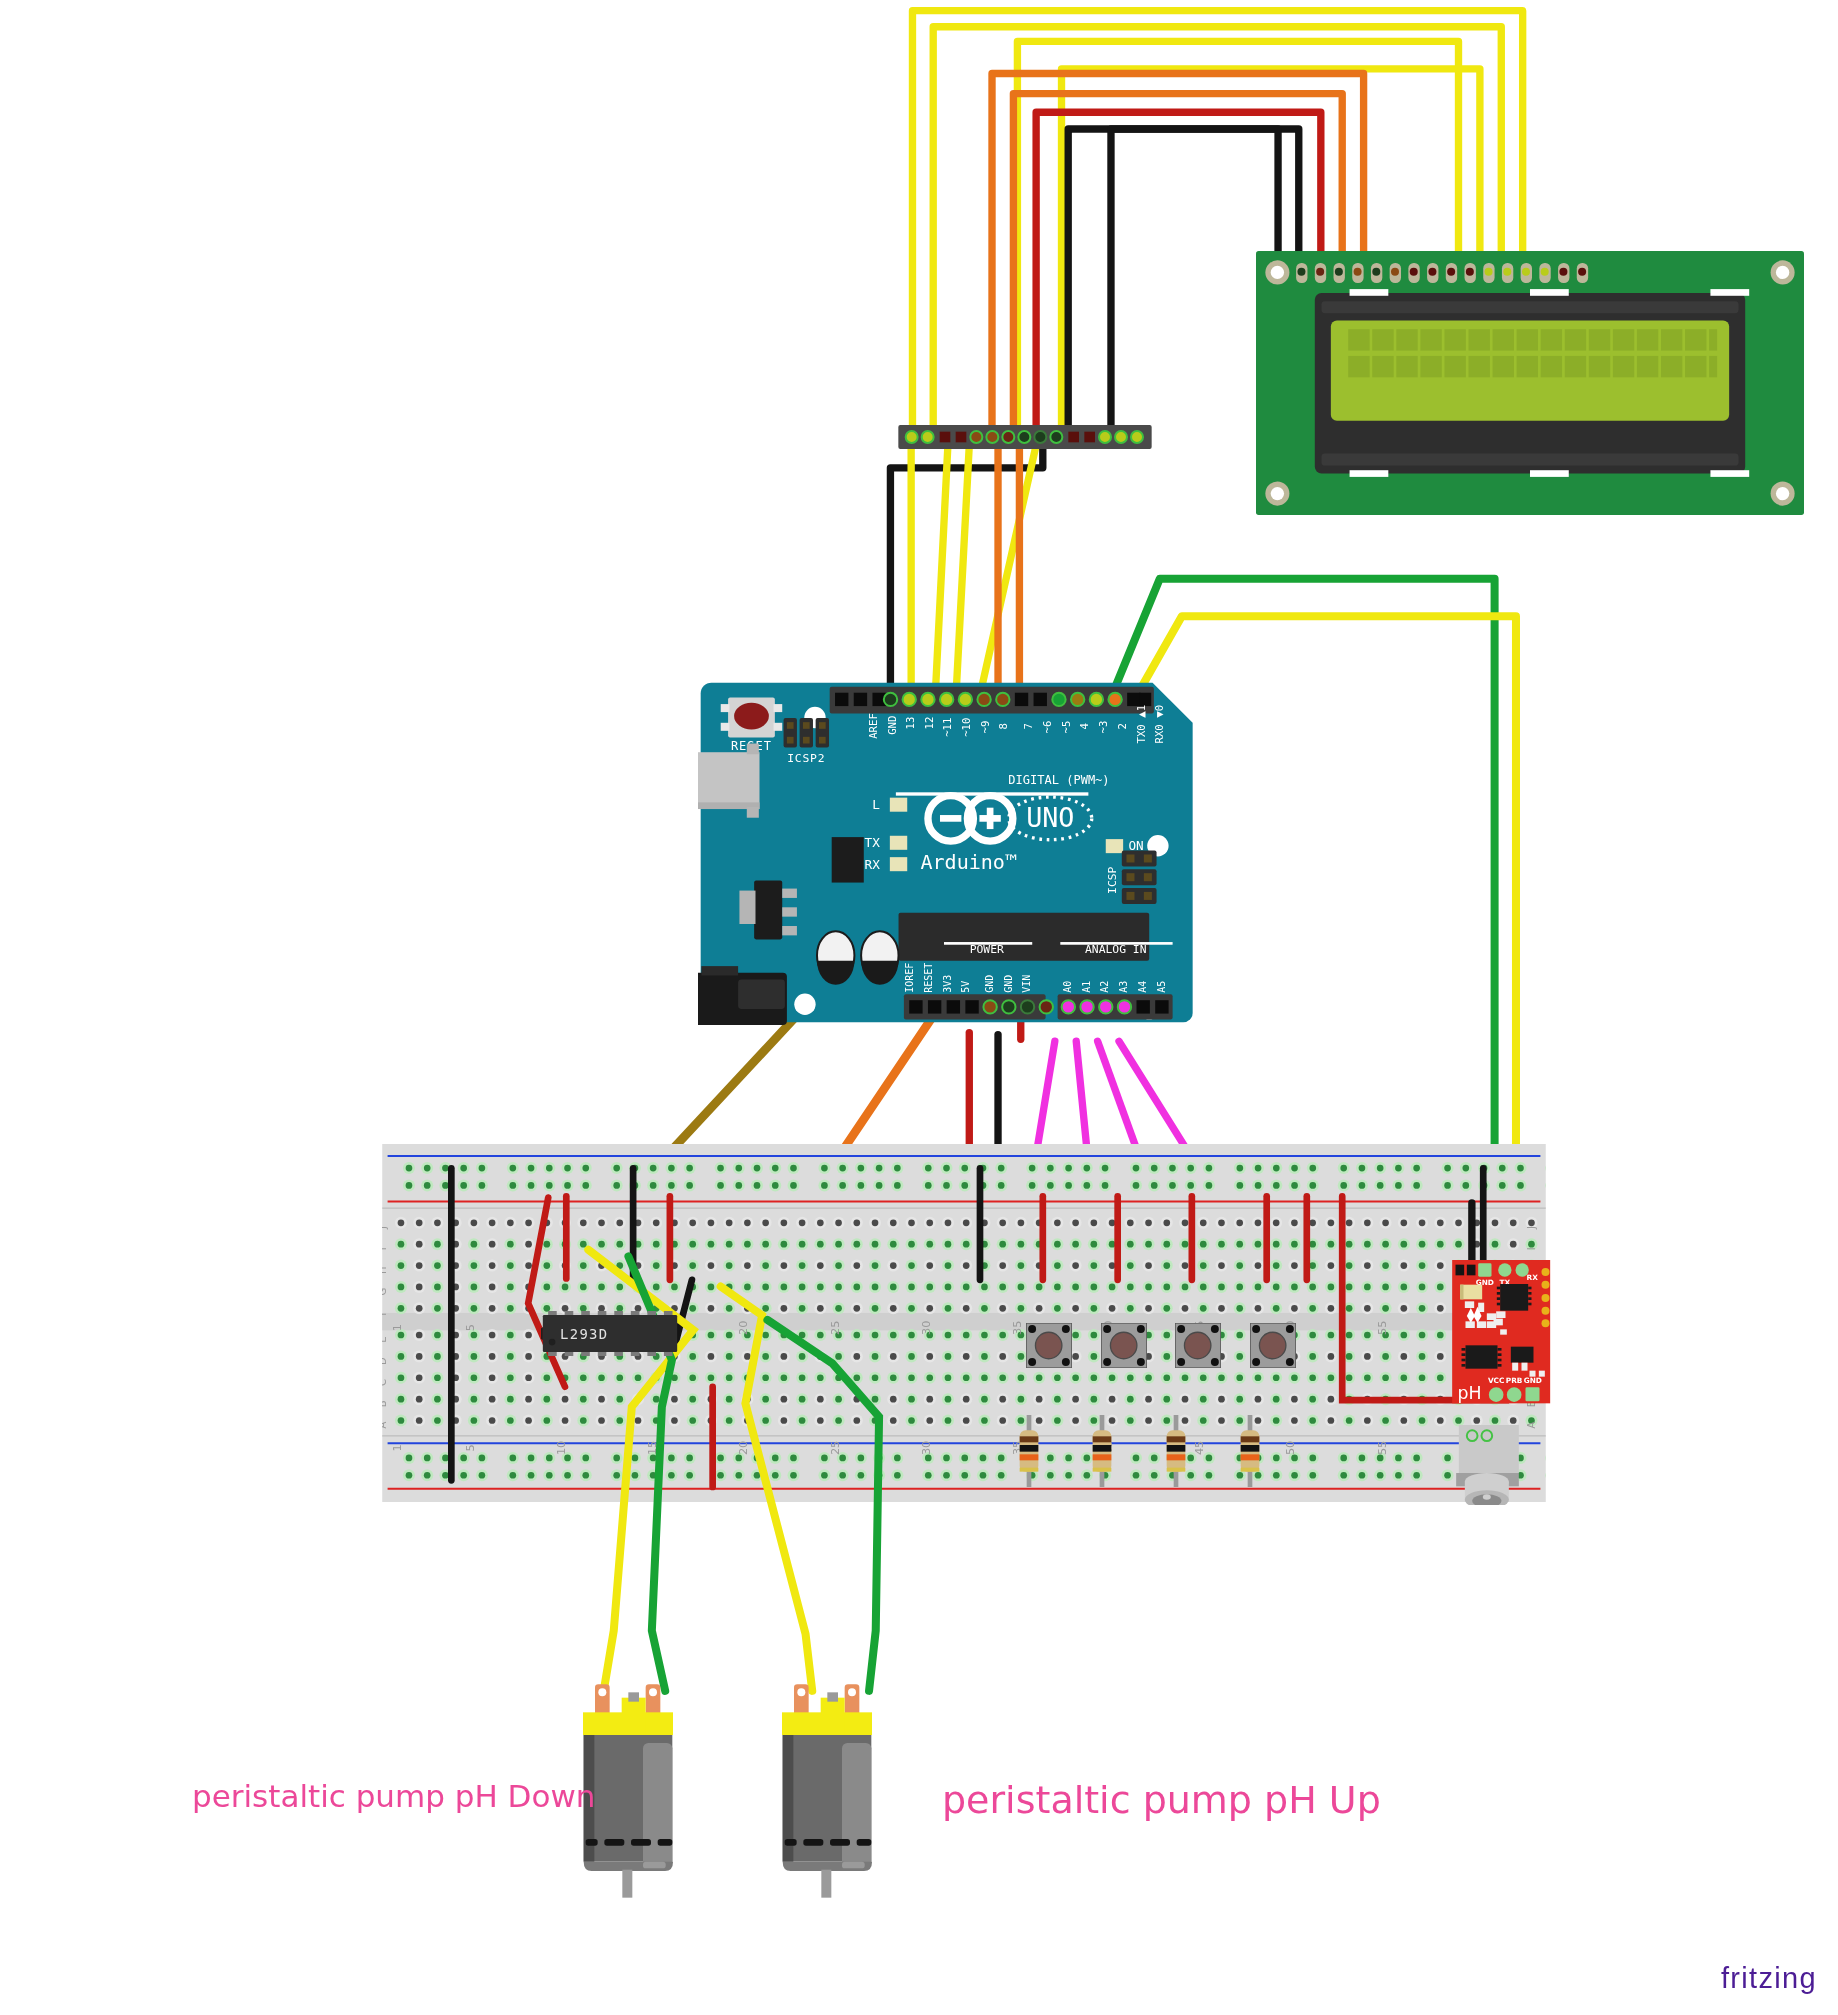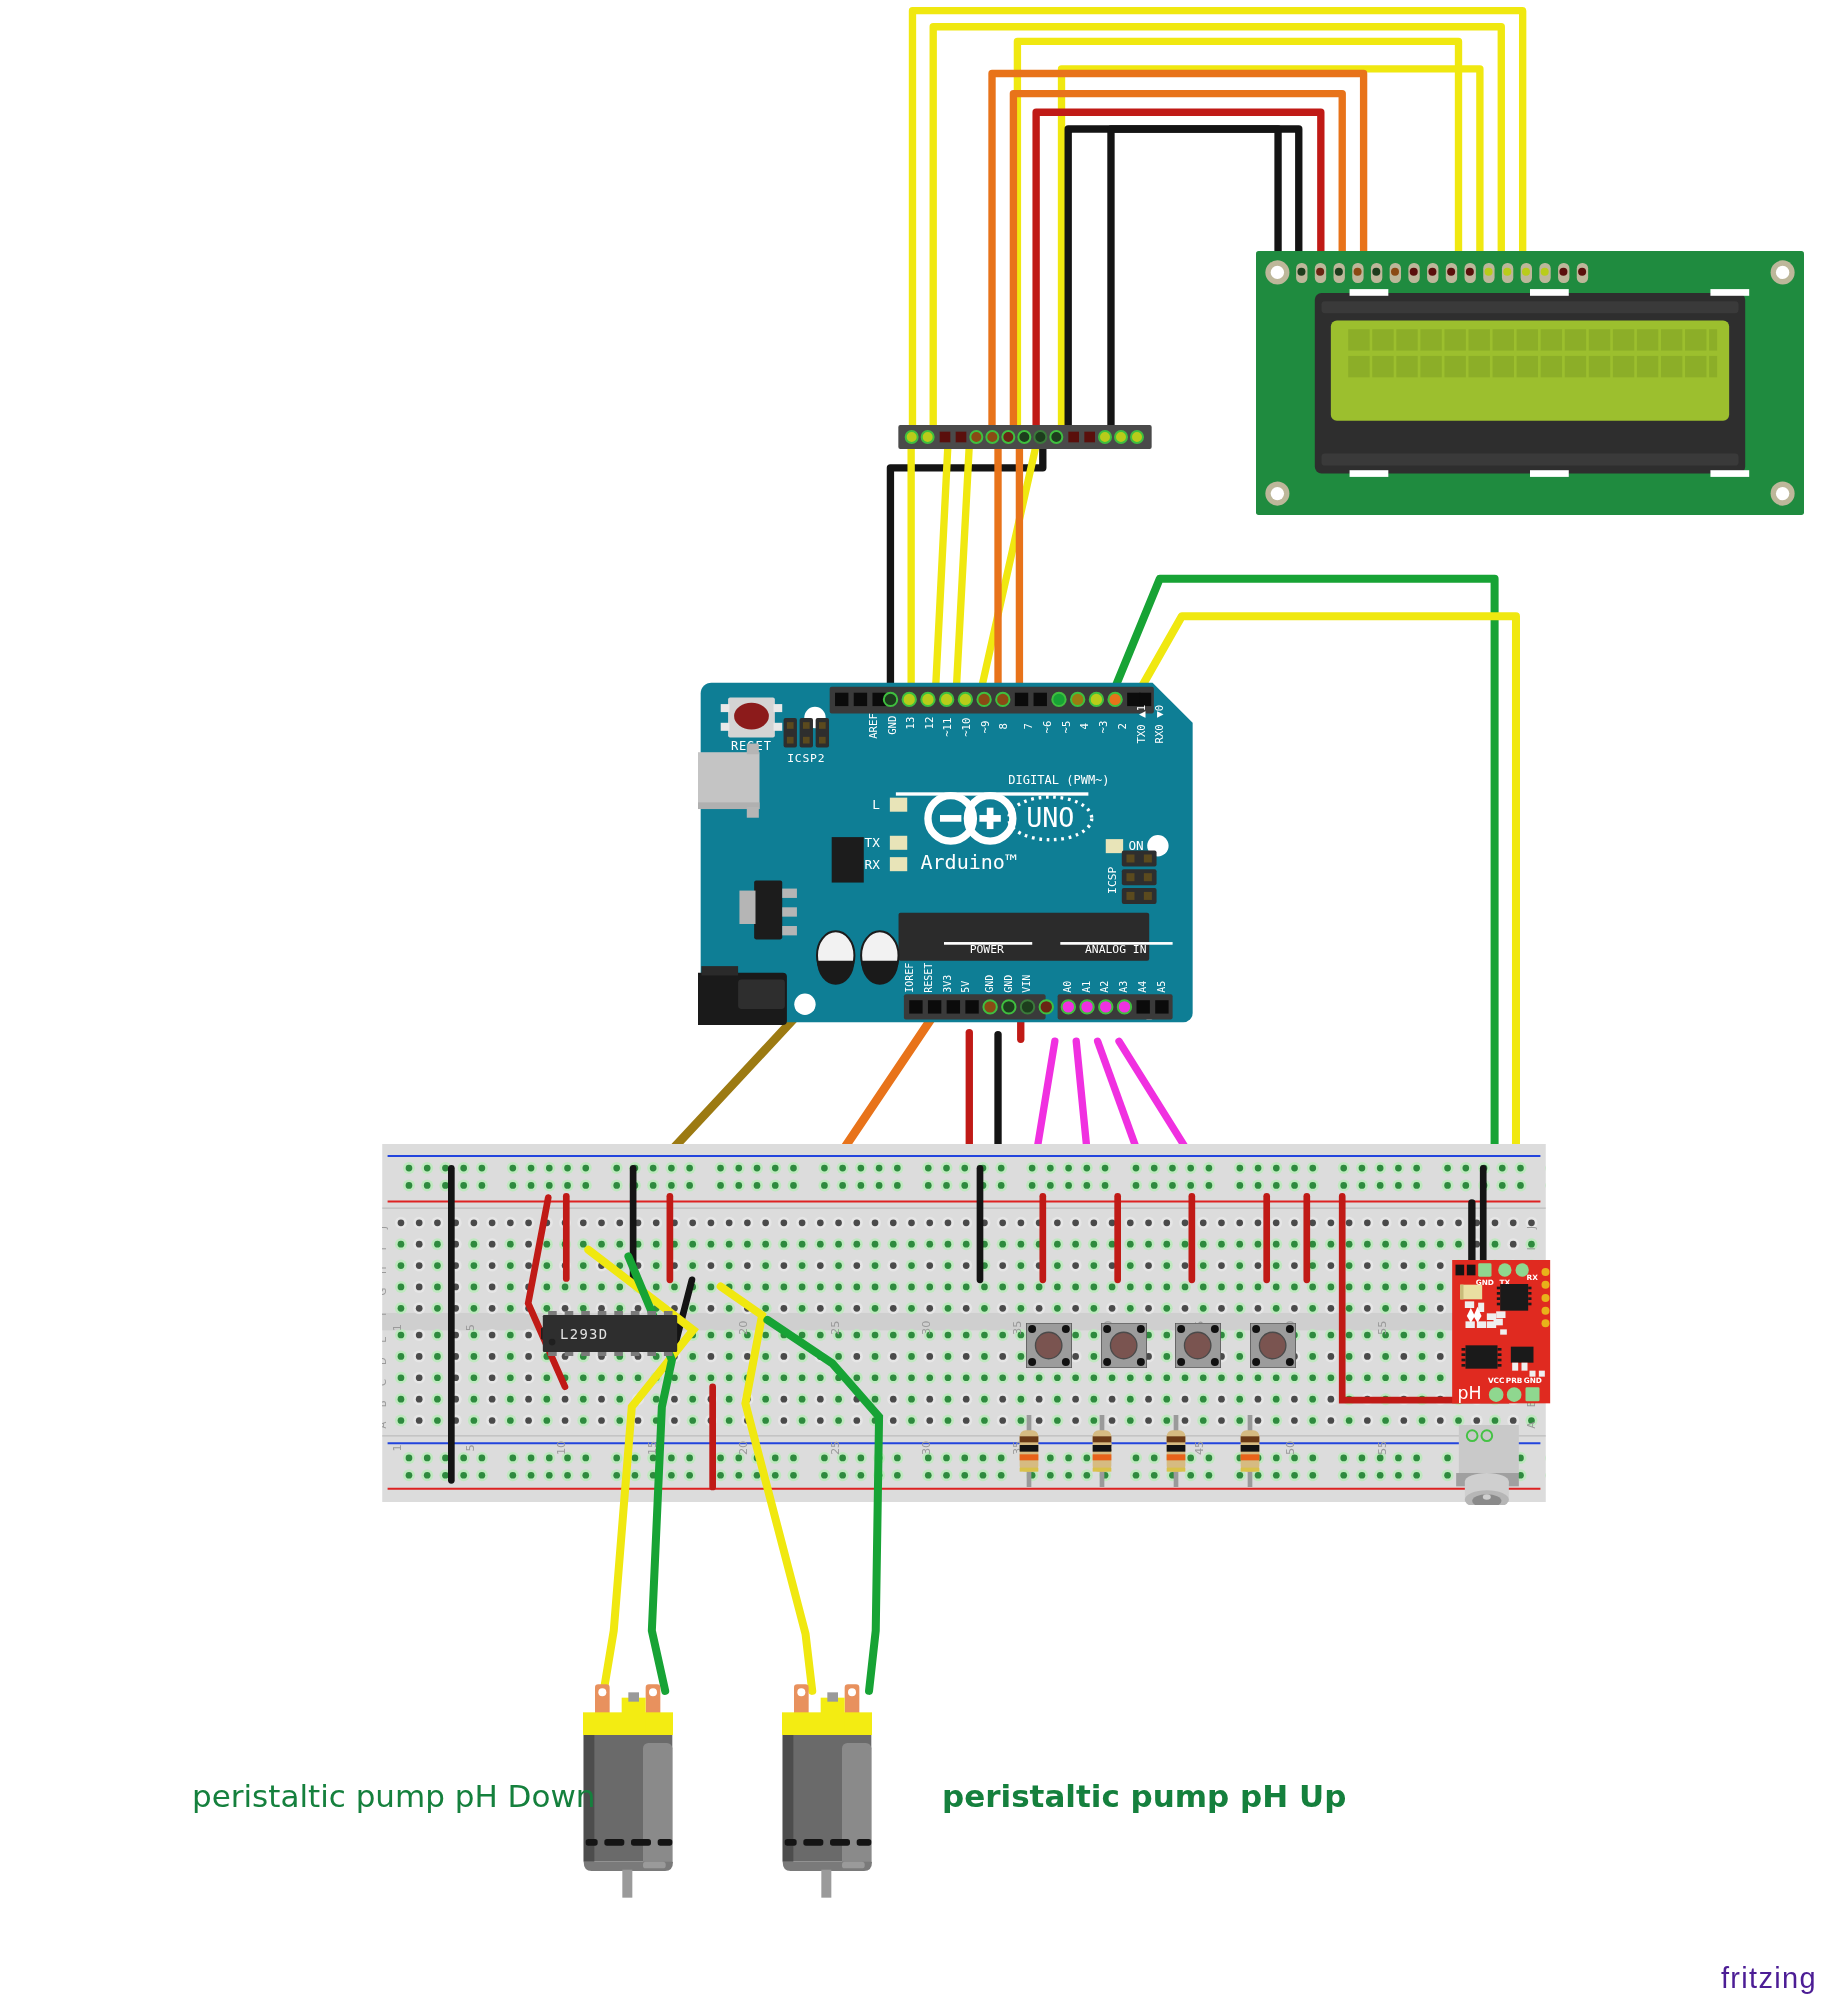--- a/index.html
+++ b/index.html
@@ -1,21 +1,21 @@
 <!DOCTYPE html>
 <html style="font-size:10.7px"><head>
 <meta charset="utf-8">
 <title>Fritzing Breadboard – pH Controller</title>
 <style>
   html,body{margin:0;padding:0;background:#ffffff;}
   body{font-family:"DejaVu Sans", sans-serif;}
   #stage{position:relative;width:1839px;height:2015px;background:#fff;overflow:hidden;}
   .abs{position:absolute;}
   svg{display:block;}
-  .lbl{position:absolute;color:#15803d;font-family:"DejaVu Sans",sans-serif;white-space:nowrap;}
+  .lbl{position:absolute;color:#ec4899;font-family:"DejaVu Sans",sans-serif;white-space:nowrap;}
   .wm{position:absolute;color:#4c1d95;font-family:Liberation Sans, sans-serif;letter-spacing:1.3px;}
 </style>
 </head>
 <body>
 
 <div id="stage">
 
   <svg class="abs" width="1839" height="2015" style="left:0;top:0;" viewBox="0 0 2751 3015">
     <g fill="none" stroke-linecap="round" stroke-linejoin="round">
 
@@ -4229,18 +4229,18 @@
         <rect x="72" y="232" width="30" height="10" rx="4"></rect>
         <rect x="112" y="232" width="22" height="10" rx="4"></rect>
       </g>
       <path d="M1,266 q0,14 12,14 h110 q12,0 12,-14 Z" fill="#7a7a7a"></path>
       <rect x="90" y="266" width="34" height="10" rx="4" fill="#9a9a9a"></rect>
       <rect x="59" y="278" width="15" height="42" fill="#9a9a9a"></rect>
     </svg>
   </div>
 
   <div class="lbl" style="left:192px;top:1778px;font-size:31px;">peristaltic pump pH Down</div>
-  <div class="lbl" style="left:942px;top:1778px;font-size:31px;font-weight:bold;">peristaltic pump pH Up</div>
+  <div class="lbl" style="left:942px;top:1778px;font-size:38px;">peristaltic pump pH Up</div>
 
   <div class="wm" style="left:1721px;top:1962px;font-size:29px;">fritzing</div>
 
 </div>
 
 
 </body></html>

